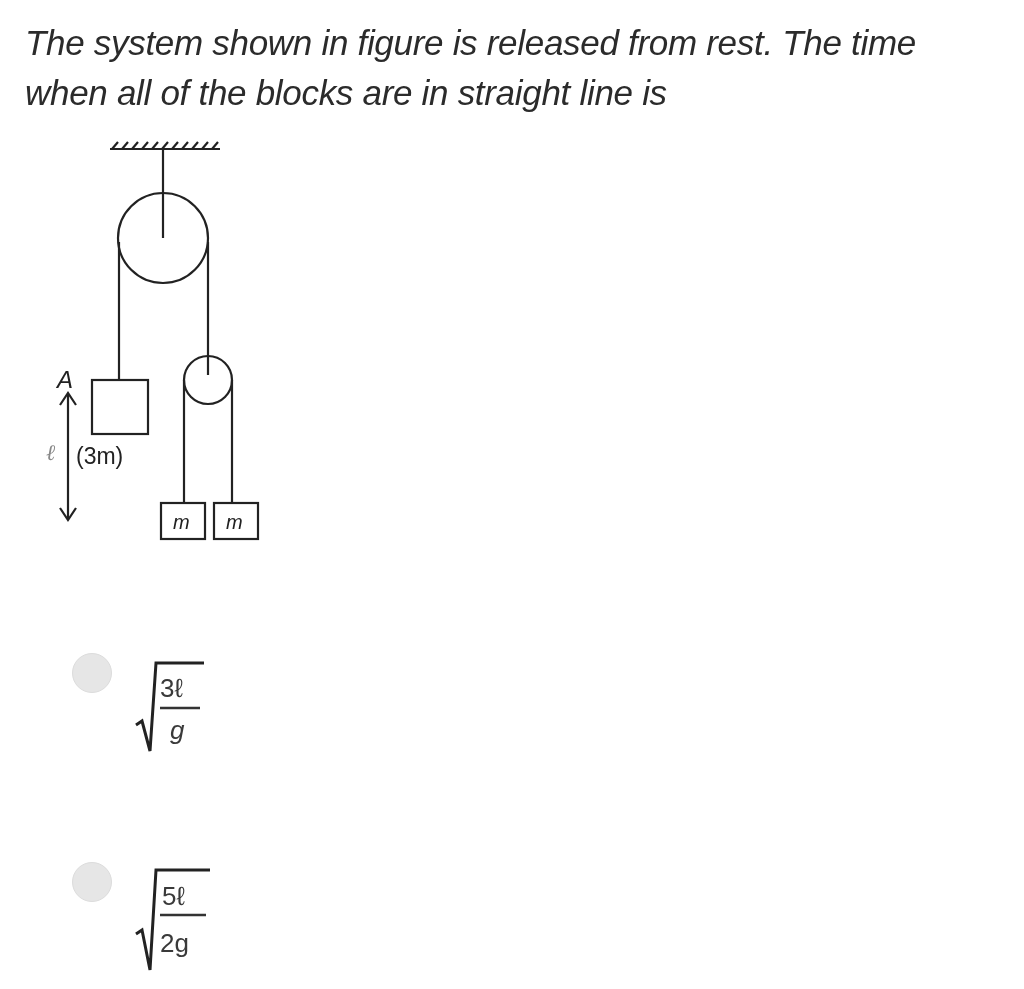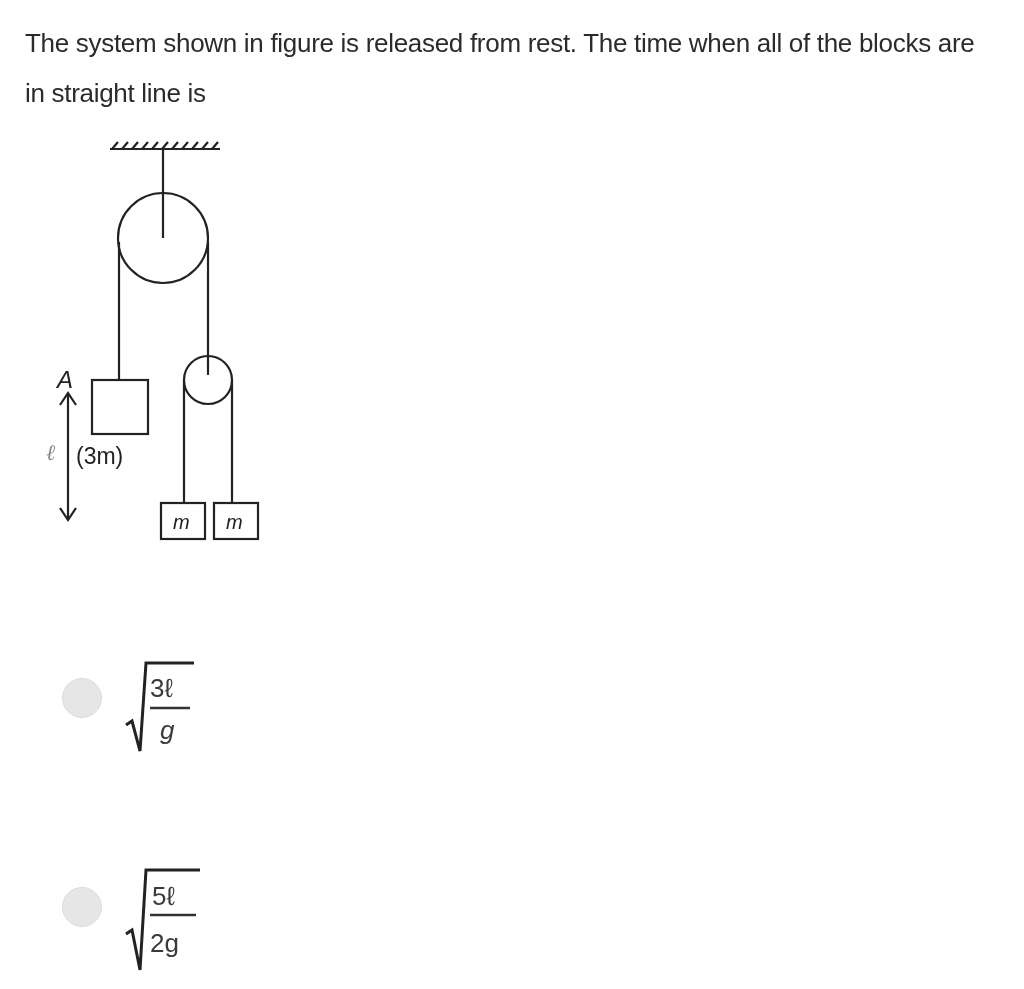--- a/index.html
+++ b/index.html
@@ -1,21 +1,21 @@
 <!DOCTYPE html>
 <html><head>
 <meta charset="utf-8">
 <style>
   html, body { margin:0; padding:0; background:#ffffff; }
   body { width:1024px; height:989px; position:relative; overflow:hidden;
          font-family:"Liberation Sans", sans-serif; color:#2a2a2a; }
   .question { position:absolute; left:25px; top:18px; width:960px;
-              font-size:26px; line-height:50px; letter-spacing:-0.3px; color:#2b2b2b; }
+              font-size:35px; line-height:50px; letter-spacing:-0.3px; color:#2b2b2b;font-style:italic; }
   .figure { position:absolute; left:30px; top:130px; width:250px; height:420px; }
-  .option { position:absolute; left:62px; display:flex; align-items:center; }
+  .option { position:absolute; left:72px; display:flex; align-items:flex-start; }
   .radio { width:40px; height:40px; border-radius:50%; background:#e6e6e6;
            border:1px solid #dcdcdc; box-sizing:border-box; cursor:pointer; }
   .opt-math { position:absolute; left:62px; }
   .sqrt-svg text { font-family:"Liberation Sans", sans-serif; fill:#3a3a3a; }
 </style>
 </head>
 <body>
 
 <div class="question">The system shown in figure is released from rest. The time when all of the blocks are in straight line is</div>
 

